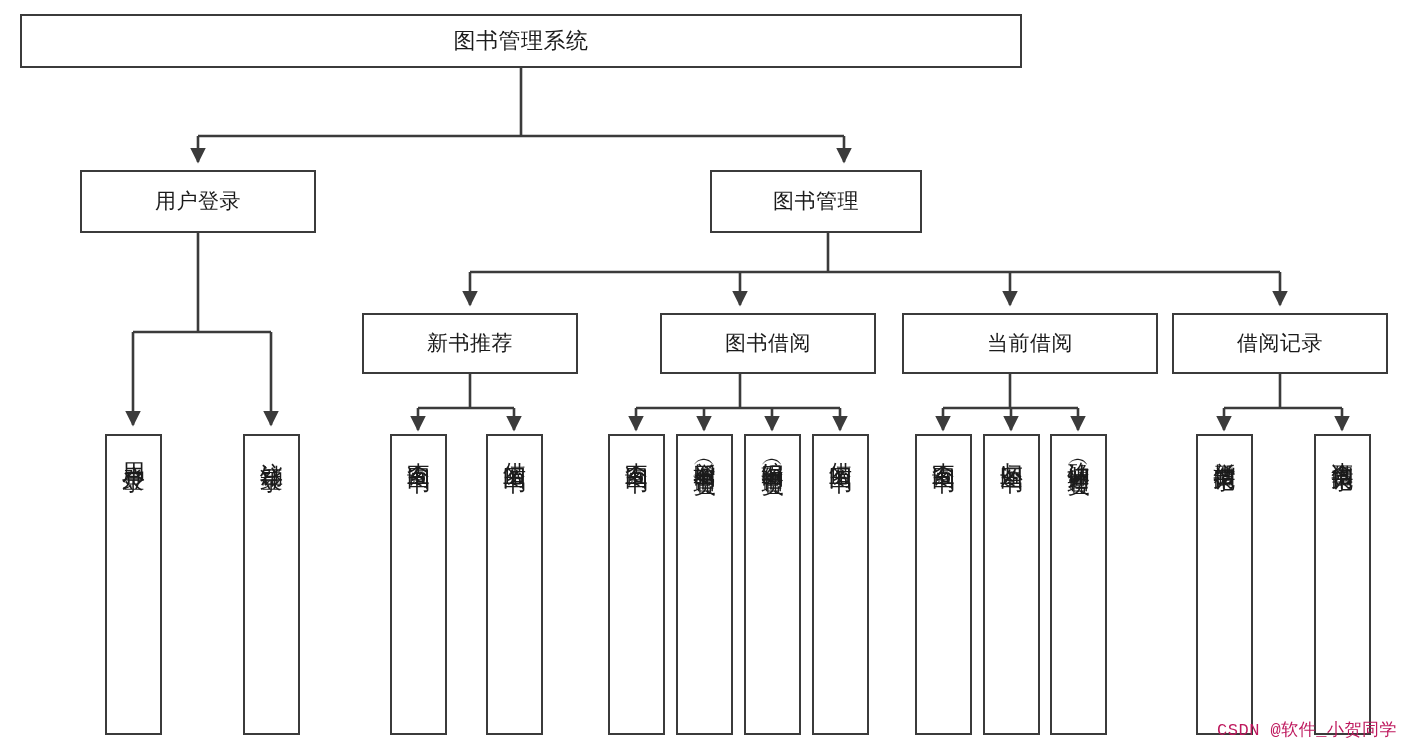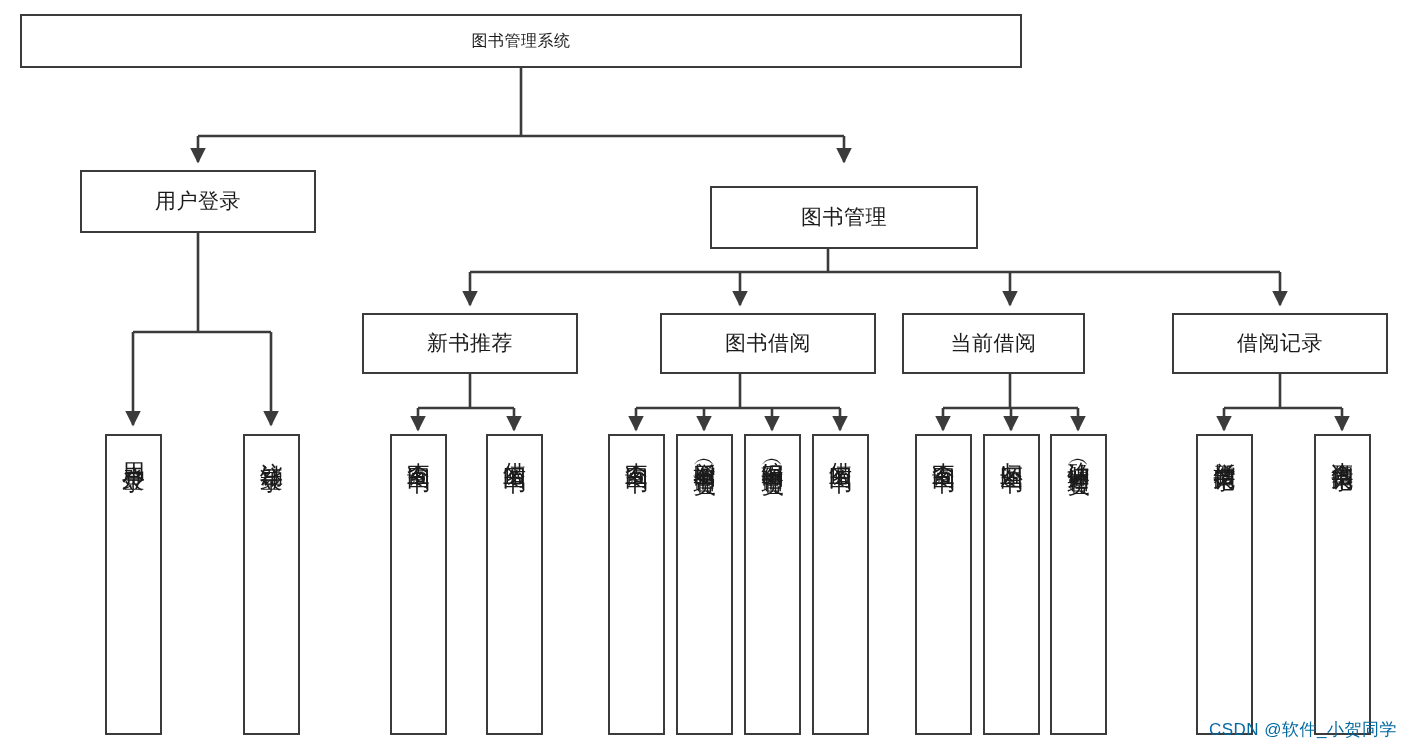--- a/index.html
+++ b/index.html
@@ -41,21 +41,21 @@
     color: #1b1b1b;
     letter-spacing: 0.5px;
     line-height: 1.18;
     text-align: center;
     white-space: nowrap;
   }
   .node.horizontal .label {
     font-size: 21px;
   }
   .node.root .label {
-    font-size: 16px;
+    font-size: 22px;
   }
   .node.vertical {
     align-items: flex-start;
     justify-content: center;
     padding-top: 8px;
   }
   .node.vertical .label {
     writing-mode: vertical-rl;
     text-orientation: upright;
     font-size: 23px;
@@ -65,23 +65,24 @@
   }
   .node.vertical.tall .label {
     font-size: 22px;
     letter-spacing: 2px;
   }
   .watermark {
     position: absolute;
     right: 8px;
     bottom: 6px;
     font-size: 17px;
-    color: #0369a1;
+    color: #be185d;
     letter-spacing: 0.5px;
     white-space: nowrap;
+    font-family: Liberation Mono, monospace;
   }
 </style>
 </head>
 <body>
 
 <div id="diagram-root">
 
   <svg class="edges" viewBox="0 0 1405 747">
     <defs>
       <marker id="arrow" viewBox="0 0 10 10" refX="9" refY="5" markerWidth="6" markerHeight="6" orient="auto-start-reverse">
@@ -132,31 +133,31 @@
     </g>
   </svg>
 
   <div class="node root horizontal" style="left:20px; top:14px; width:1002px; height:54px;">
     <span class="label">图书管理系统</span>
   </div>
 
   <div class="node horizontal" style="left:80px; top:170px; width:236px; height:63px;">
     <span class="label">用户登录</span>
   </div>
-  <div class="node horizontal" style="left:710px; top:170px; width:268px; height:63px;margin-top:16px;">
+  <div class="node horizontal" style="left:710px; top:170px; width:212px; height:63px;">
     <span class="label">图书管理</span>
   </div>
 
   <div class="node horizontal" style="left:362px; top:313px; width:216px; height:61px;">
     <span class="label">新书推荐</span>
   </div>
   <div class="node horizontal" style="left:632px; top:313px; width:216px; height:61px;margin-left:28px;">
     <span class="label">图书借阅</span>
   </div>
-  <div class="node horizontal" style="left:902px; top:313px; width:183px; height:61px;">
+  <div class="node horizontal" style="left:902px; top:313px; width:256px; height:61px;">
     <span class="label">当前借阅</span>
   </div>
   <div class="node horizontal" style="left:1172px; top:313px; width:216px; height:61px;align-items:center;">
     <span class="label">借阅记录</span>
   </div>
 
   <div class="node vertical" style="left:105px; top:434px; width:57px; height:301px;">
     <span class="label">用户登录</span>
   </div>
   <div class="node vertical" style="left:243px; top:434px; width:57px; height:301px;">

